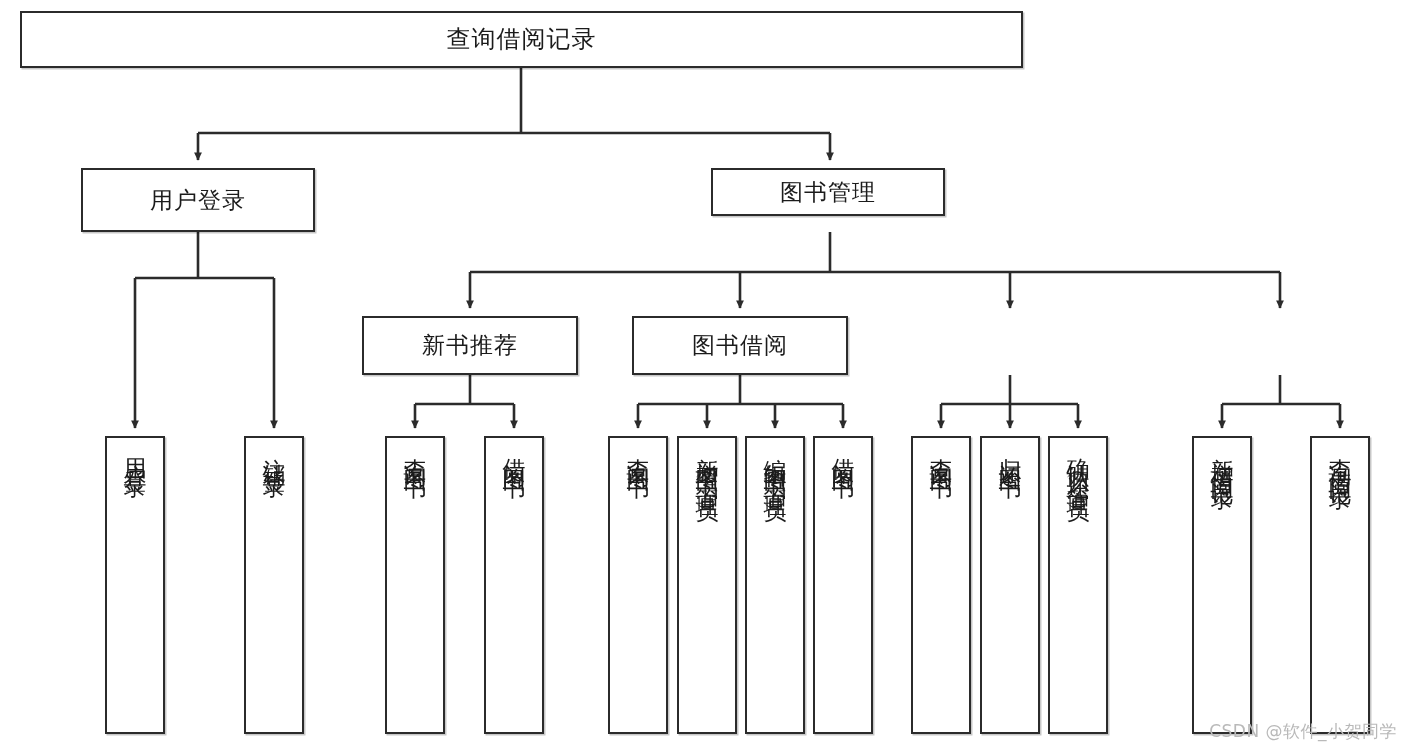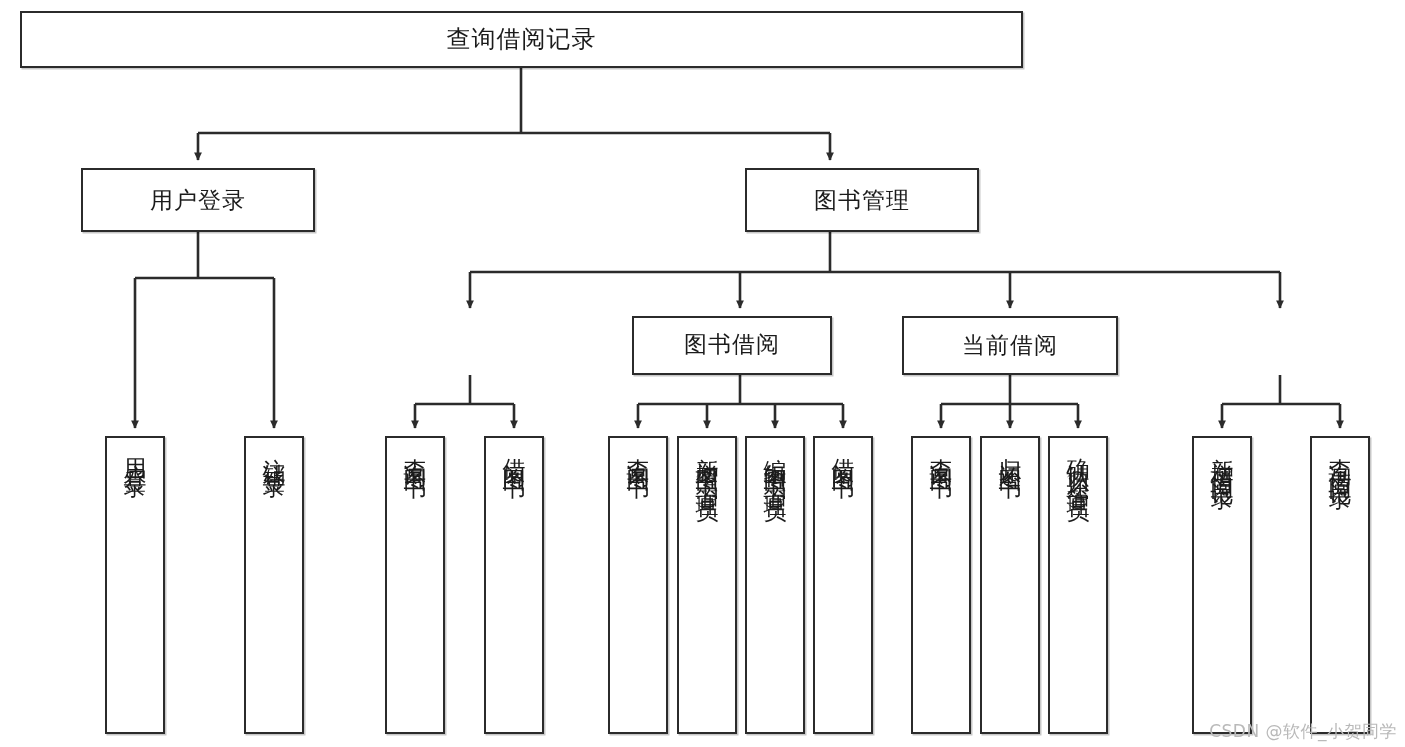--- a/index.html
+++ b/index.html
@@ -118,29 +118,29 @@
     </g>
   </svg>
 
   <div class="node h root" style="left:20px;top:11px;width:1003px;height:57px;">
     <span class="lbl">查询借阅记录</span>
   </div>
 
   <div class="node h" style="left:81px;top:168px;width:234px;height:64px;">
     <span class="lbl">用户登录</span>
   </div>
-  <div class="node h" style="left:711px;top:168px;width:234px;height:64px;margin-left:34px;">
+  <div class="node h" style="left:711px;top:168px;width:234px;height:48px;">
     <span class="lbl">图书管理</span>
   </div>
 
-  <div class="node h" style="left:632px;top:316px;width:200px;height:59px;font-family:Liberation Serif, serif;">
+  <div class="node h" style="left:362px;top:316px;width:216px;height:59px;">
+    <span class="lbl">新书推荐</span>
+  </div>
+  <div class="node h" style="left:632px;top:316px;width:216px;height:59px;">
     <span class="lbl">图书借阅</span>
-  </div>
-  <div class="node h" style="left:902px;top:316px;width:216px;height:59px;">
-    <span class="lbl">当前借阅</span>
   </div>
 
   <div class="node v" style="left:105px;top:436px;width:60px;height:298px;">
     <span class="lbl">用户登录</span>
   </div>
   <div class="node v" style="left:244px;top:436px;width:60px;height:298px;">
     <span class="lbl">注销登录</span>
   </div>
 
   <div class="node v" style="left:385px;top:436px;width:60px;height:298px;">

